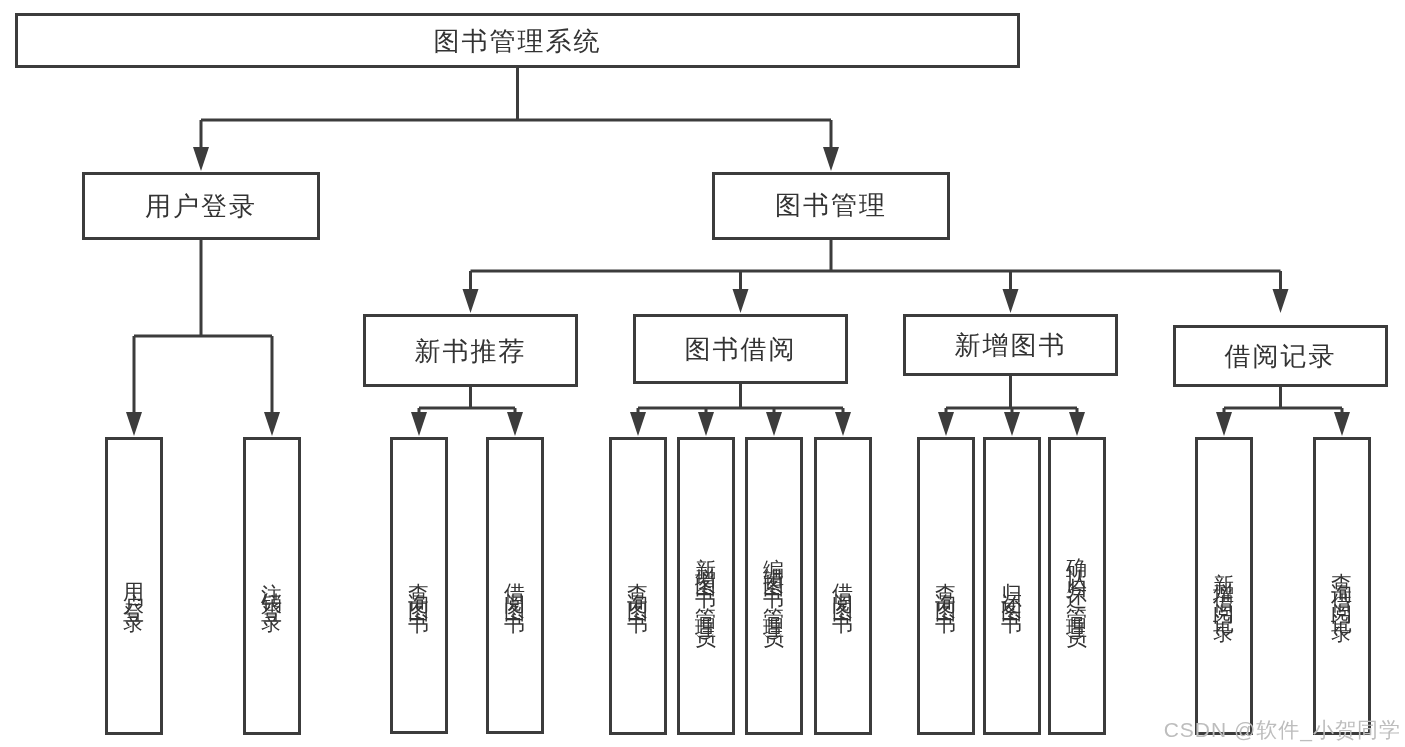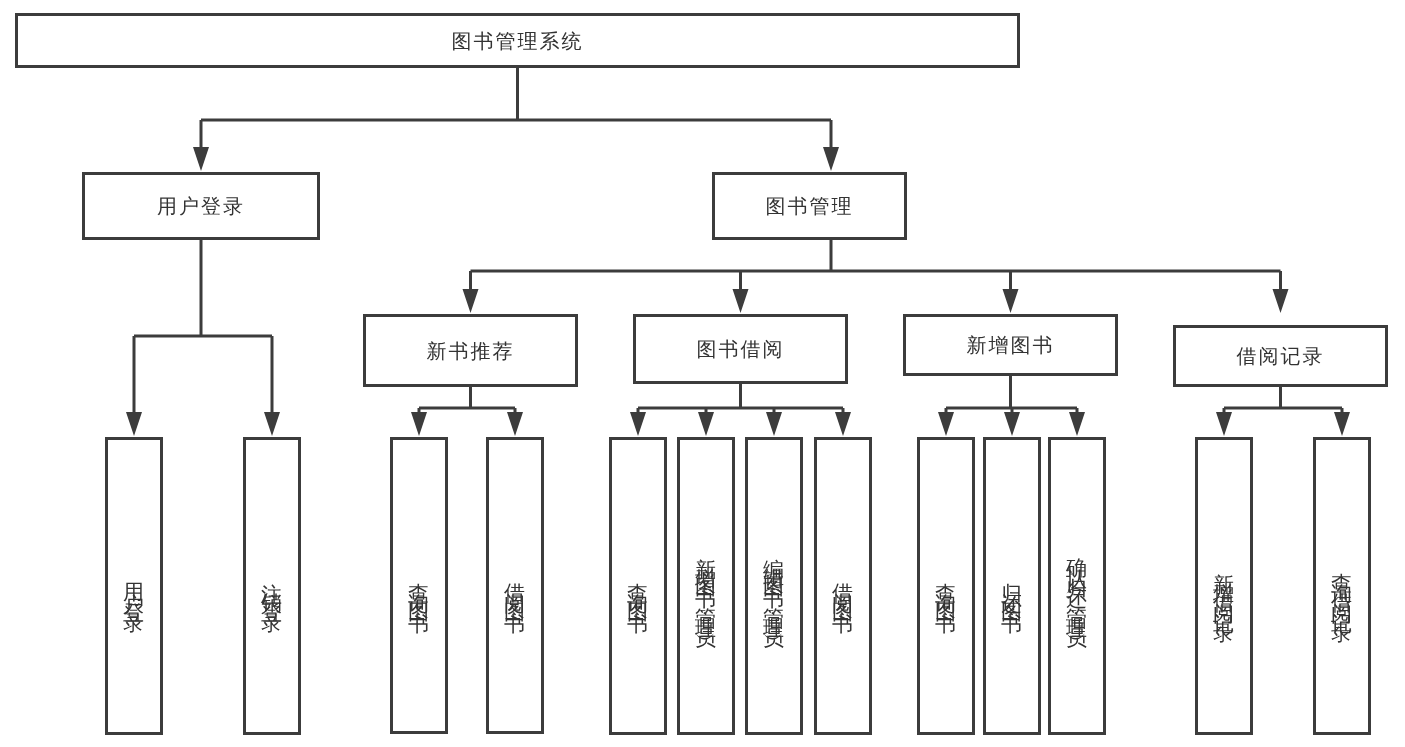--- a/index.html
+++ b/index.html
@@ -22,21 +22,21 @@
   .node {
     position: absolute;
     background: #ffffff;
     border: 3px solid #3c3c3c;
     display: flex;
     align-items: center;
     justify-content: center;
   }
   .node .label {
     color: #333333;
-    font-size: 20px;
+    font-size: 26px;
     letter-spacing: 2px;
     white-space: nowrap;
     line-height: 1;
   }
   .node.v .label {
     writing-mode: vertical-rl;
     text-orientation: mixed;
     font-size: 21px;
     letter-spacing: 10px;
   }
@@ -58,21 +58,21 @@
       <path d="M517.5 68 V120 M201 120 H831 M201 120 V154 M831 120 V154 M201 240 V336 M134 336 H272 M134 336 V419 M272 336 V419 M831 240 V271 M470.5 271 H1280.5 M470.5 271 V296 M740.5 271 V296 M1010.5 271 V296 M1280.5 271 V296 M470.5 376 V408 M419 408 H515 M419 408 V419 M515 408 V419 M740.5 376 V408 M638 408 H843 M638 408 V419 M706 408 V419 M774 408 V419 M843 408 V419 M1010.5 376 V408 M946 408 H1077 M946 408 V419 M1012 408 V419 M1077 408 V419 M1280.5 376 V408 M1224 408 H1342 M1224 408 V419 M1342 408 V419 " fill="none" stroke="#3c3c3c" stroke-width="3"></path>
       <path d="M193 147 L209 147 L201 171 Z M823 147 L839 147 L831 171 Z M126 412 L142 412 L134 436 Z M264 412 L280 412 L272 436 Z M462.5 289 L478.5 289 L470.5 313 Z M732.5 289 L748.5 289 L740.5 313 Z M1002.5 289 L1018.5 289 L1010.5 313 Z M1272.5 289 L1288.5 289 L1280.5 313 Z M411 412 L427 412 L419 436 Z M507 412 L523 412 L515 436 Z M630 412 L646 412 L638 436 Z M698 412 L714 412 L706 436 Z M766 412 L782 412 L774 436 Z M835 412 L851 412 L843 436 Z M938 412 L954 412 L946 436 Z M1004 412 L1020 412 L1012 436 Z M1069 412 L1085 412 L1077 436 Z M1216 412 L1232 412 L1224 436 Z M1334 412 L1350 412 L1342 436 Z " fill="#3c3c3c"></path>
     </svg>
   <div id="nodes">
       <div class="node h" style="left: 15px; top: 13px; width: 1005px; height: 55px;">
         <span class="label">图书管理系统</span>
       </div>
       <div class="node h" style="left: 82px; top: 172px; width: 238px; height: 68px;">
         <span class="label">用户登录</span>
       </div>
-      <div class="node h" style="left: 712px; top: 172px; width: 195px; height: 68px;">
+      <div class="node h" style="left: 712px; top: 172px; width: 238px; height: 68px; font-family: Liberation Serif, serif;">
         <span class="label">图书管理</span>
       </div>
       <div class="node h" style="left: 363px; top: 314px; width: 215px; height: 73px;">
         <span class="label">新书推荐</span>
       </div>
       <div class="node h" style="left: 633px; top: 314px; width: 215px; height: 70px;">
         <span class="label">图书借阅</span>
       </div>
       <div class="node h" style="left: 903px; top: 314px; width: 215px; height: 62px;">
         <span class="label">新增图书</span>
@@ -113,13 +113,14 @@
       <div class="node v" style="left: 1048px; top: 437px; width: 58px; height: 298px;">
         <span class="label">确认归还（管理员）</span>
       </div>
       <div class="node v" style="left: 1195px; top: 437px; width: 58px; height: 298px;">
         <span class="label">新增借阅记录</span>
       </div>
       <div class="node v" style="left: 1313px; top: 437px; width: 58px; height: 298px;">
         <span class="label">查询借阅记录</span>
       </div>
     </div>
+  <div id="watermark">CSDN @软件_小贺同学</div>
 </div>
 
 </body></html>

